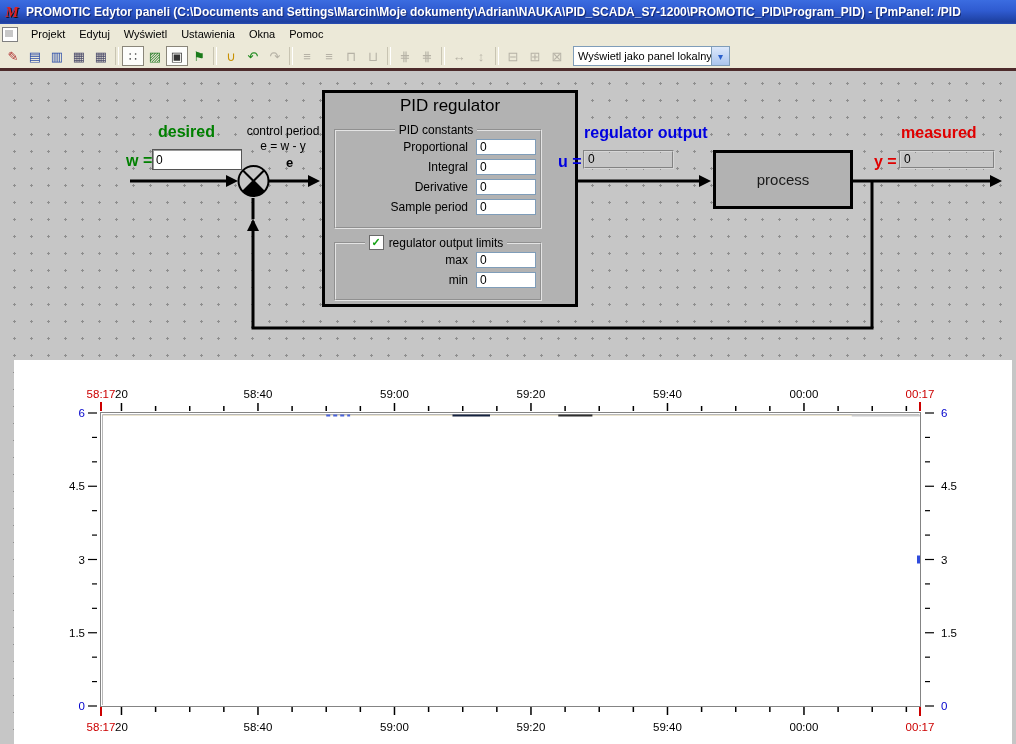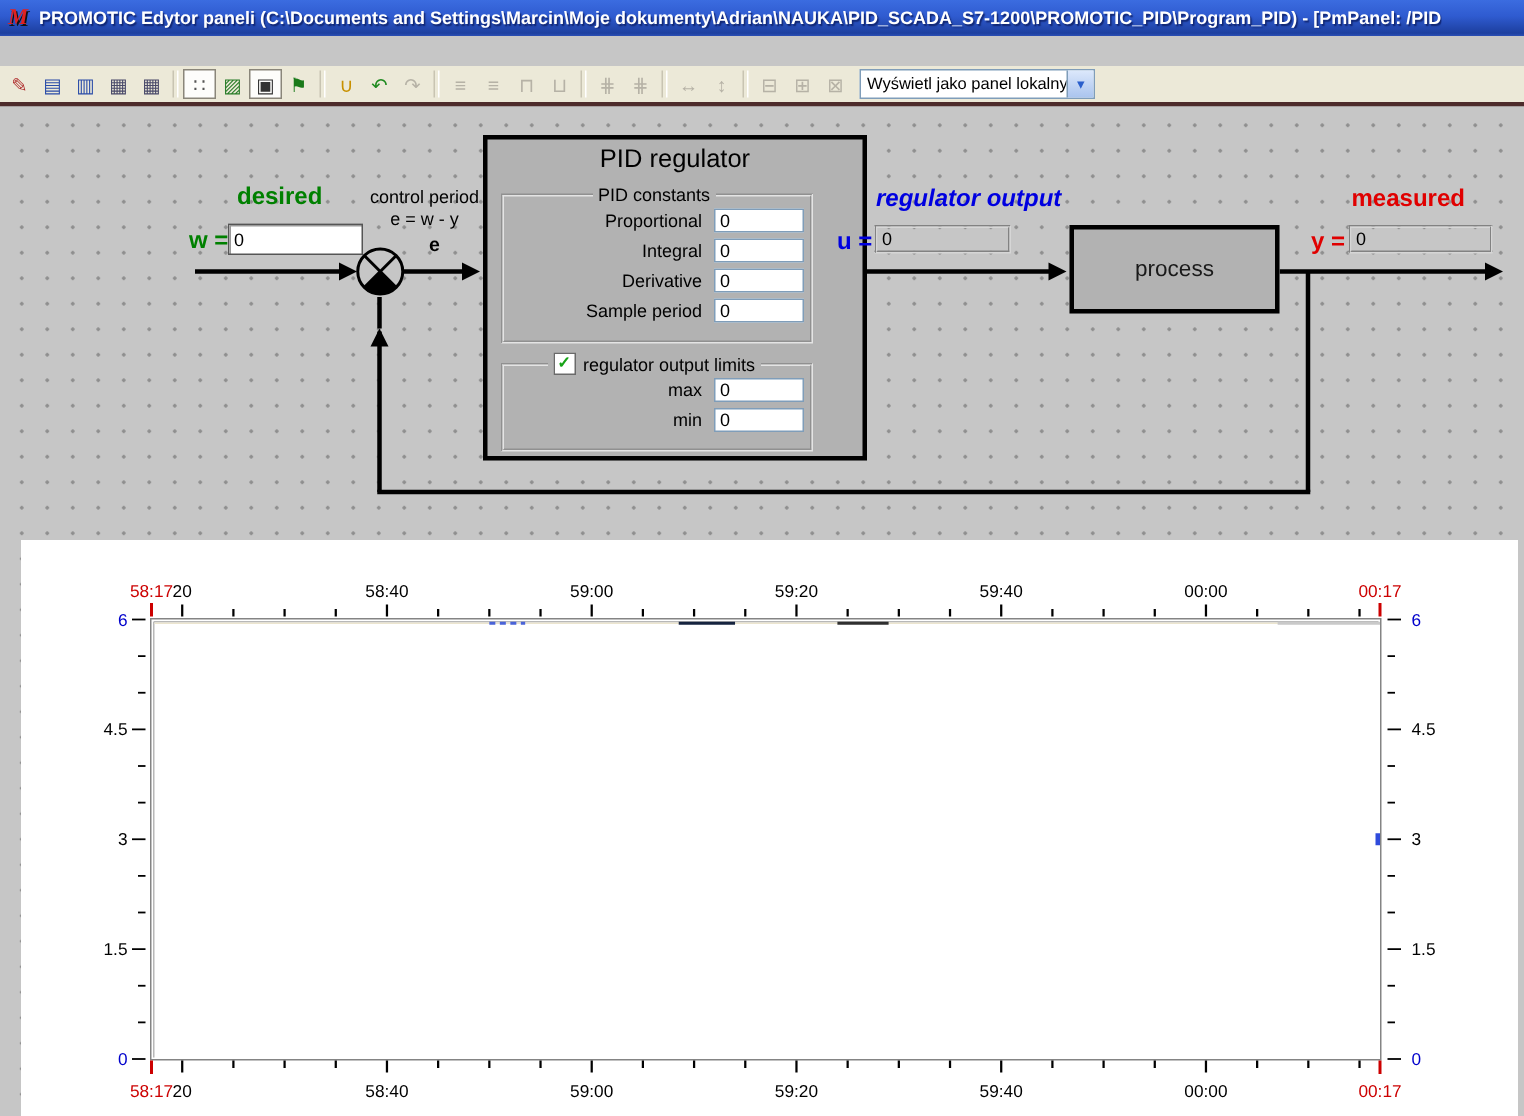--- a/index.html
+++ b/index.html
@@ -82,20 +82,31 @@
 </head>
 <body>
 
 <div class="screen">
 
   <div class="titlebar">
     <span class="app-icon">M</span>
     <span class="title-text">PROMOTIC Edytor paneli (C:\Documents and Settings\Marcin\Moje dokumenty\Adrian\NAUKA\PID_SCADA_S7-1200\PROMOTIC_PID\Program_PID)  - [PmPanel: /PID</span>
   </div>
 
+  <div class="menubar">
+    <span class="doc-icon"></span>
+    <span id="menu-items" style="display:flex;">
+        <span class="menu-item">Projekt</span>
+        <span class="menu-item">Edytuj</span>
+        <span class="menu-item">Wyświetl</span>
+        <span class="menu-item">Ustawienia</span>
+        <span class="menu-item">Okna</span>
+        <span class="menu-item">Pomoc</span>
+      </span>
+  </div>
 
   <div class="toolbar">
     <span id="toolbar-buttons" style="display:flex;align-items:center;">
         <button class="tbtn">
           <span class="glyph" style="color: rgb(176, 48, 48);">✎</span>
         </button>
         <button class="tbtn">
           <span class="glyph" style="color: rgb(43, 77, 168);">▤</span>
         </button>
         <button class="tbtn">
@@ -248,21 +259,21 @@
           <span class="flabel">max</span>
           <input class="finput" value="0" style="">
         </div>
         <div class="frow">
           <span class="flabel">min</span>
           <input class="finput" value="0" style="">
         </div>
       </fieldset>
     </div>
 
-    <span class="dlabel blue" style="left:584px;top:53px;font-style:italic;">regulator output</span>
+    <span class="dlabel blue" style="left:584px;top:53px;">regulator output</span>
     <span class="dlabel blue" style="left:558px;top:82px;">u =</span>
     <span class="disp" style="left:583px;top:79px;width:81px;">0</span>
 
     <div class="process-box">
       <span>process</span>
     </div>
 
     <span class="dlabel red" style="left:901px;top:53px;">measured</span>
     <span class="dlabel red" style="left:874px;top:82px;">y =</span>
     <span class="disp" style="left:899px;top:79px;width:86px;">0</span>

